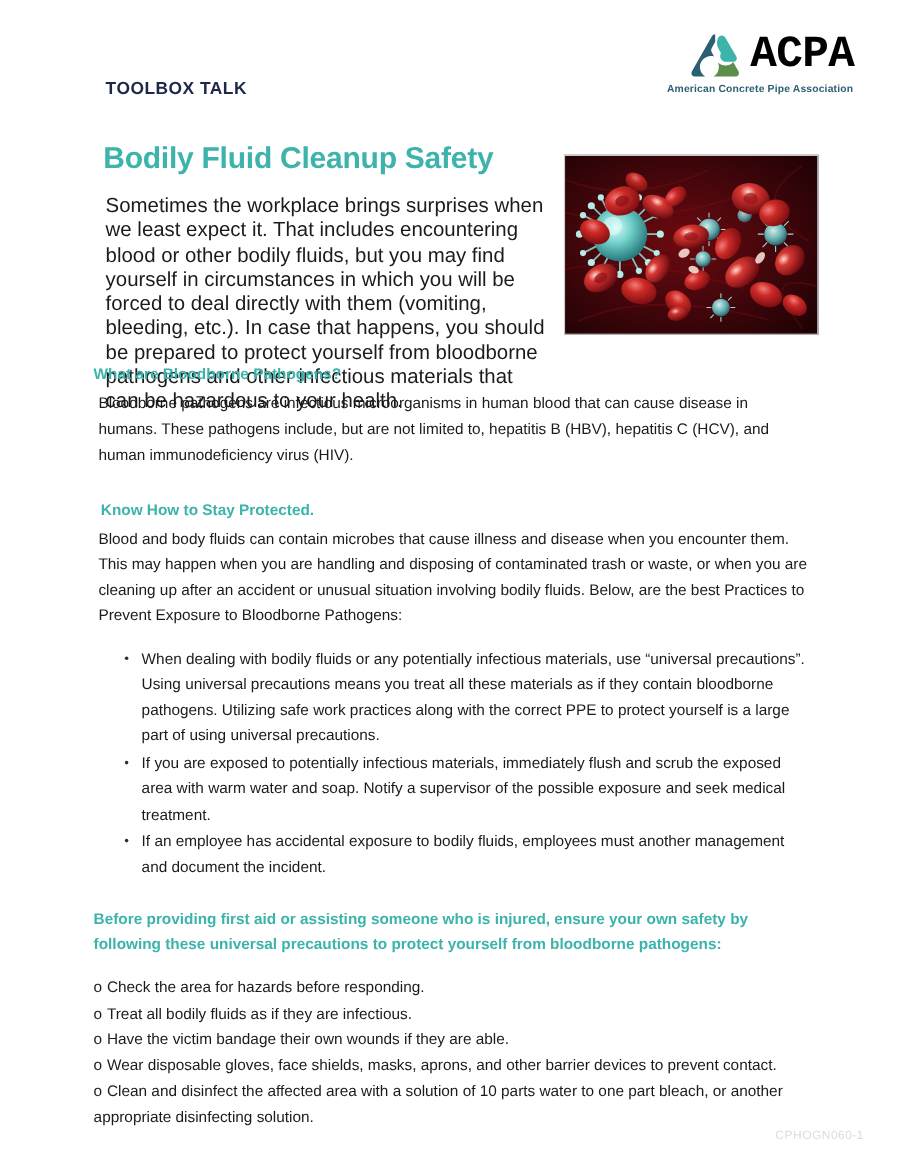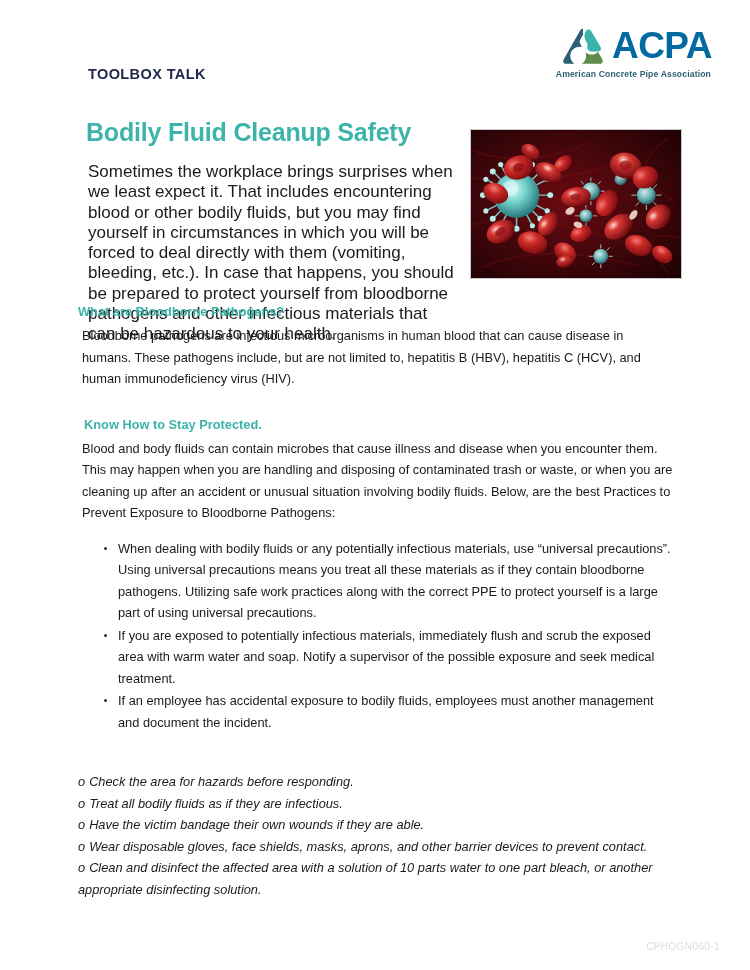--- a/index.html
+++ b/index.html
@@ -39,23 +39,23 @@
   }
   .logo-mark {
     width: 44px;
     height: 40px;
     flex: 0 0 auto;
   }
   .logo-word {
     font-size: 37px;
     font-weight: bold;
     letter-spacing: -0.5px;
-    color: #0369a1;
+    color: #000000;
     line-height: 0.92;
-    font-family: Liberation Sans, sans-serif;
+    font-family: Liberation Mono, monospace;
   }
   .logo-tagline {
     margin-top: 3px;
     font-size: 8.6px;
     font-weight: bold;
     color: #2C5F73;
     letter-spacing: 0.15px;
     text-align: right;
     padding-right: 1px;
   }
@@ -154,21 +154,21 @@
   }
 
   .lead-teal {
     font-size: 12.8px;
     font-weight: bold;
     line-height: 20.5px;
     color: #3CB3AB;
     margin: 0;
   }
 
-  .o-list { margin: 0; padding: 0; list-style: none; font-style: italic; }
+  .o-list { margin: 0; padding: 0; list-style: none; }
   .o-list li {
     font-size: 12.8px;
     line-height: 21.5px;
     color: #1b1b1b;
   }
   .o-marker { margin-right: 4px; }
 
   
   .footer-code {
     position: absolute;
@@ -379,20 +379,21 @@
     <p class="para">Blood and body fluids can contain microbes that cause illness and disease when you encounter them. This may happen when you are handling and disposing of contaminated trash or waste, or when you are cleaning up after an accident or unusual situation involving bodily fluids. Below, are the best Practices to Prevent Exposure to Bloodborne Pathogens:</p>
 
     <ul class="bullets">
       <li>When dealing with bodily fluids or any potentially infectious materials, use “universal precautions”. Using universal precautions means you treat all these materials as if they contain bloodborne pathogens. Utilizing safe work practices along with the correct PPE to protect yourself is a large part of using universal precautions.</li>
       <li>If you are exposed to potentially infectious materials, immediately flush and scrub the exposed area with warm water and soap. Notify a supervisor of the possible exposure and seek medical treatment.</li>
       <li>If an employee has accidental exposure to bodily fluids, employees must another management and document the incident.</li>
     </ul>
 
     <div class="gap-a"></div>
 
+    <p class="lead-teal">Before providing first aid or assisting someone who is injured, ensure your own safety by following these universal precautions to protect yourself from bloodborne pathogens:</p>
 
     <div class="gap-b"></div>
 
     <ul class="o-list">
       <li><span class="o-marker">o</span><span>Check the area for hazards before responding.</span></li>
       <li><span class="o-marker">o</span><span>Treat all bodily fluids as if they are infectious.</span></li>
       <li><span class="o-marker">o</span><span>Have the victim bandage their own wounds if they are able.</span></li>
       <li><span class="o-marker">o</span><span>Wear disposable gloves, face shields, masks, aprons, and other barrier devices to prevent contact.</span></li>
       <li><span class="o-marker">o</span><span>Clean and disinfect the affected area with a solution of 10 parts water to one part bleach, or another appropriate disinfecting solution.</span></li>
     </ul>

